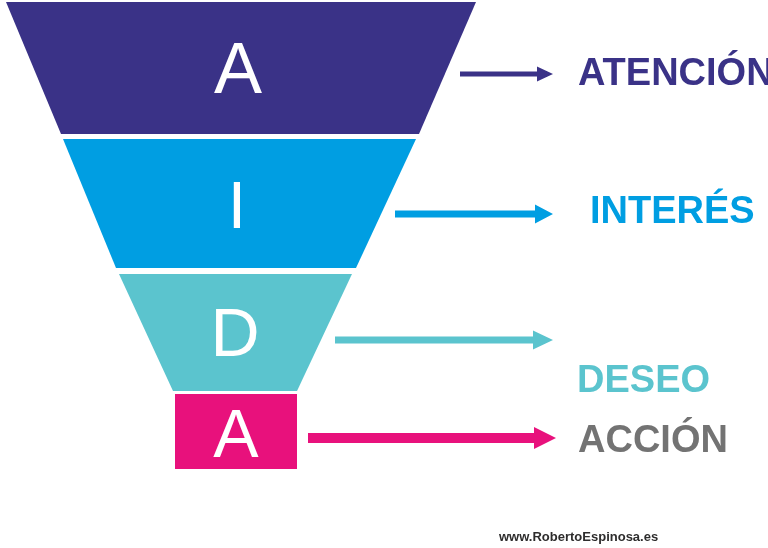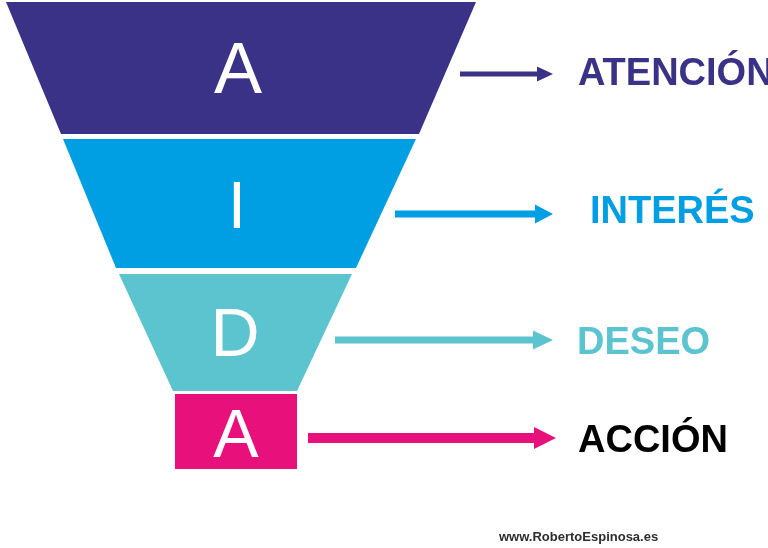--- a/index.html
+++ b/index.html
@@ -64,18 +64,18 @@
     <text class="funnel-letter" x="236" y="457" font-size="68" text-anchor="middle" fill="#ffffff">A</text>
 
     <polygon points="460,71.5 537,71.5 537,66.5 553,74 537,81.5 537,76.5 460,76.5" fill="#3A3287"></polygon>
     <polygon points="395,210.5 535,210.5 535,204.5 553,214 535,223.5 535,217.5 395,217.5" fill="#009EE2"></polygon>
     <polygon points="335,336.5 533,336.5 533,330.5 553,340 533,349.5 533,343.5 335,343.5" fill="#5BC4CE"></polygon>
     <polygon points="308,433 534,433 534,427 556,438 534,449 534,443 308,443" fill="#E8117C"></polygon>
   </svg>
 
   <div class="stage-label label-atencion" style="color: rgb(58, 50, 135);">ATENCIÓN</div>
   <div class="stage-label label-interes" style="color: rgb(0, 158, 226);">INTERÉS</div>
-  <div class="stage-label label-deseo" style="color: rgb(91, 196, 206);">DESEO</div>
-  <div class="stage-label label-accion" style="color: #000000;">ACCIÓN</div>
+  <div class="stage-label label-deseo" style="color: rgb(91, 196, 206); margin-top: 38px;">DESEO</div>
+  <div class="stage-label label-accion" style="color: #737373;">ACCIÓN</div>
 
   <div class="watermark" style="color: rgb(46, 45, 45);">www.RobertoEspinosa.es</div>
 
 </div>
 
 </body></html>

